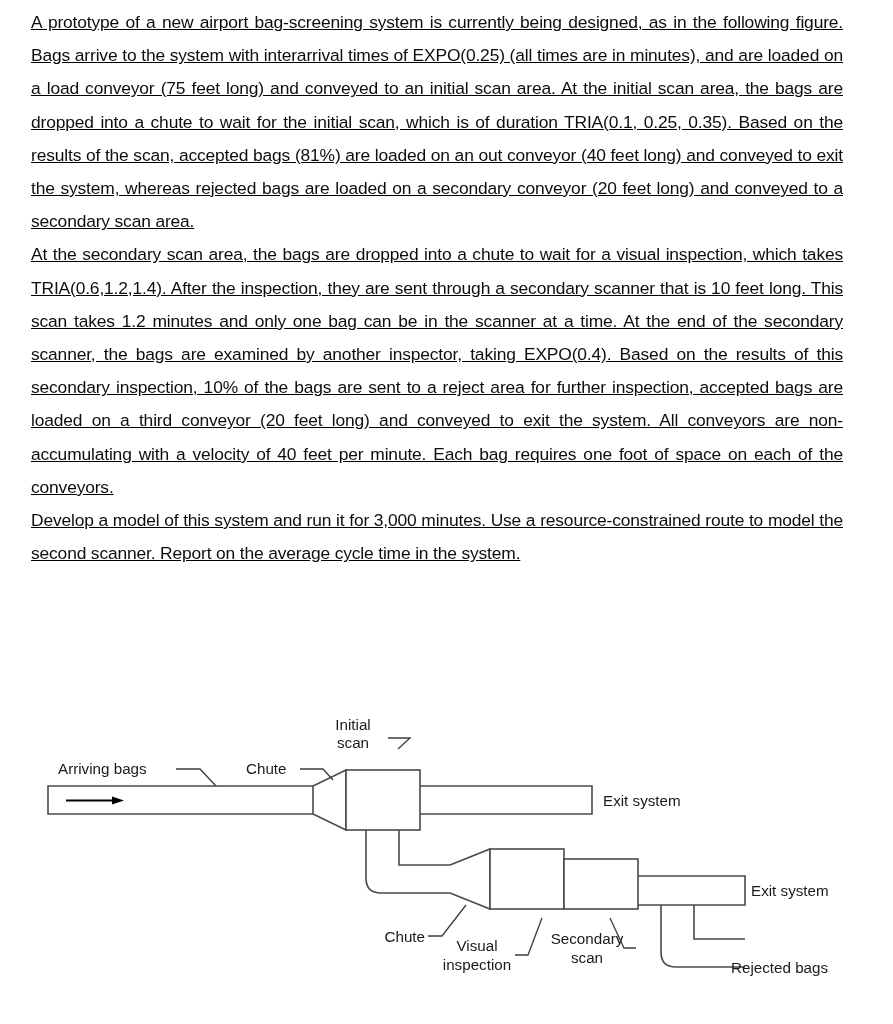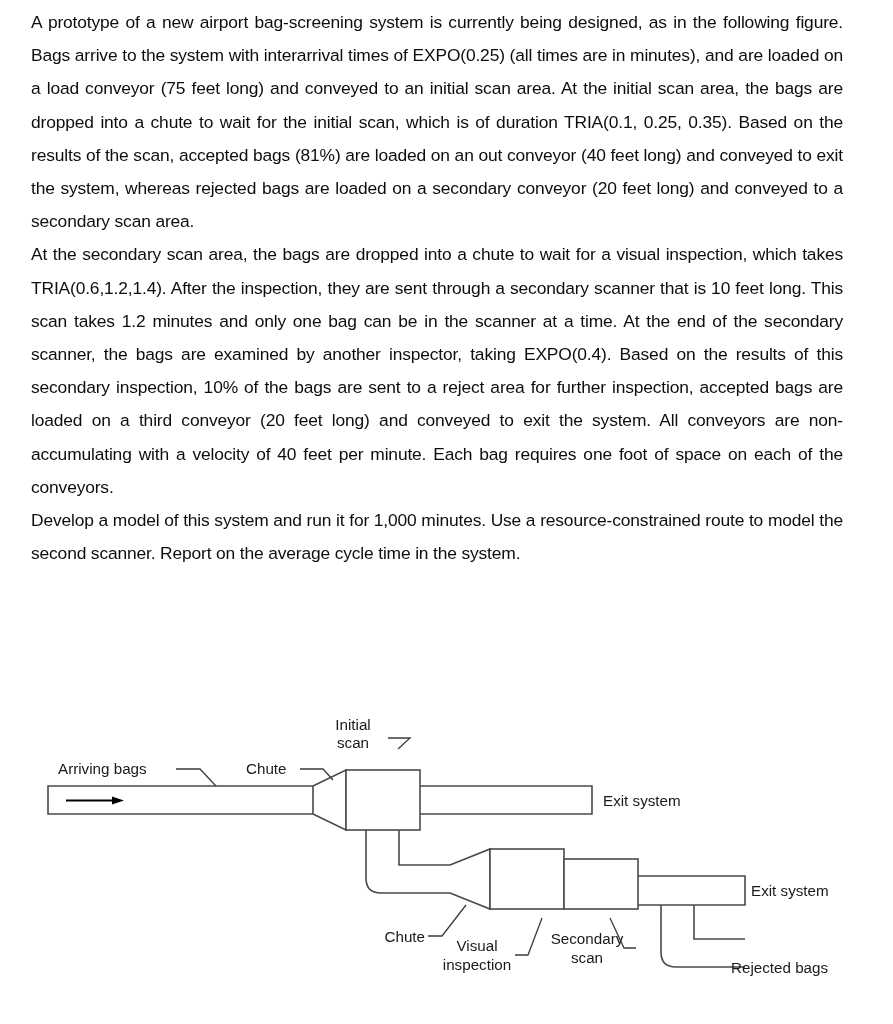--- a/index.html
+++ b/index.html
@@ -19,20 +19,21 @@
     position: relative;
     width: 893px;
     height: 1024px;
     background: #ffffff;
   }
   .prose {
     position: absolute;
     left: 31px;
     top: 6px;
     width: 812px;
+    text-decoration: underline;
   }
   .para {
     margin: 0 0 0 0;
     font-size: 17.4px;
     line-height: 33.2px;
     text-align: justify;
     text-justify: inter-word;
     letter-spacing: -0.15px;
     color: #0d0d0d;
   }
@@ -83,21 +84,21 @@
   }
 </style>
 </head>
 <body>
 
 <div id="page">
 
   <div class="prose">
     <p class="para">A prototype of a new airport bag-screening system is currently being designed, as in the following figure. Bags arrive to the system with interarrival times of EXPO(0.25) (all times are in minutes), and are loaded on a load conveyor (75 feet long) and conveyed to an initial scan area. At the initial scan area, the bags are dropped into a chute to wait for the initial scan, which is of duration TRIA(0.1, 0.25, 0.35). Based on the results of the scan, accepted bags (81%) are loaded on an out conveyor (40 feet long) and conveyed to exit the system, whereas rejected bags are loaded on a secondary conveyor (20 feet long) and conveyed to a secondary scan area.</p>
     <p class="para">At the secondary scan area, the bags are dropped into a chute to wait for a visual inspection, which takes TRIA(0.6,1.2,1.4). After the inspection, they are sent through a secondary scanner that is 10 feet long. This scan takes 1.2 minutes and only one bag can be in the scanner at a time. At the end of the secondary scanner, the bags are examined by another inspector, taking EXPO(0.4). Based on the results of this secondary inspection, 10% of the bags are sent to a reject area for further inspection, accepted bags are loaded on a third conveyor (20 feet long) and conveyed to exit the system. All conveyors are non-accumulating with a velocity of 40 feet per minute. Each bag requires one foot of space on each of the conveyors.</p>
-    <p class="para">Develop a model of this system and run it for 1,000 minutes. Use a resource-constrained route to model the second scanner. Report on the average cycle time in the system.</p>
+    <p class="para">Develop a model of this system and run it for 3,000 minutes. Use a resource-constrained route to model the second scanner. Report on the average cycle time in the system.</p>
   </div>
 
   <div id="figure">
     <svg class="diagram" width="893" height="320" viewBox="0 0 893 320">
 
       <g>
         <path class="dg-line" d="M 48,96 L 313,96 L 313,124 L 48,124 Z"></path>
       </g>
 
       <g>

